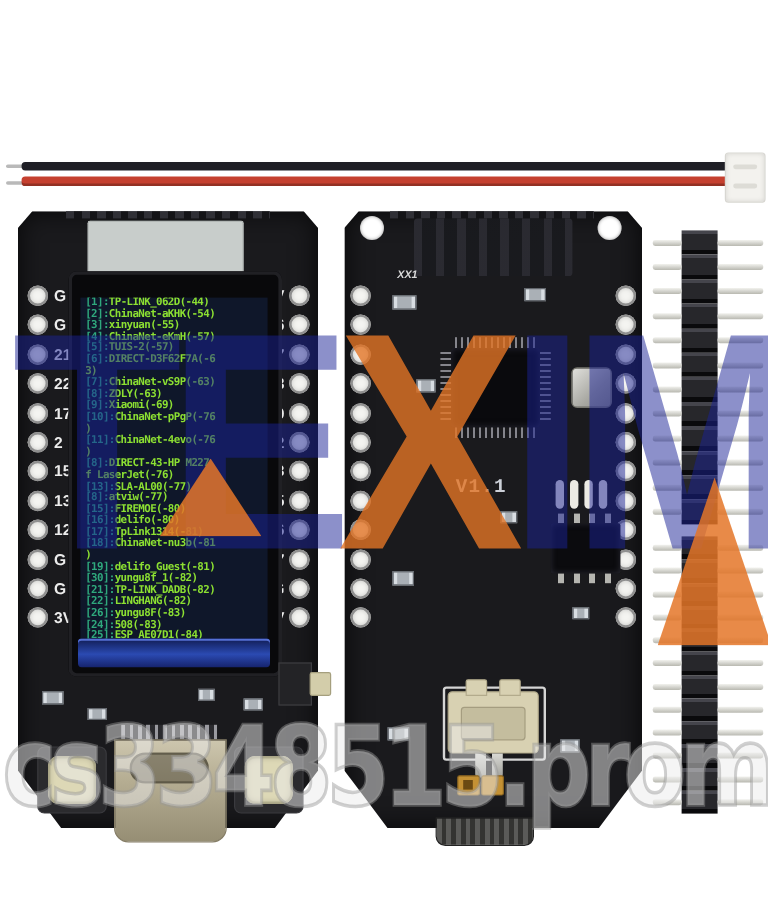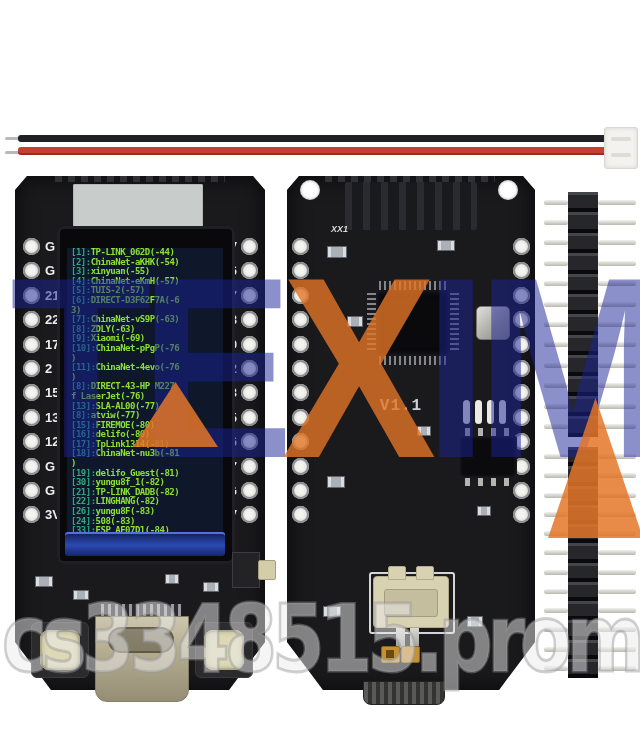--- a/index.html
+++ b/index.html
@@ -263,21 +263,21 @@
           <div class="lcd-line"><span style="color: rgb(47, 169, 125);">[16]:</span>delifo(-80)</div>
           <div class="lcd-line"><span style="color: rgb(47, 169, 125);">[17]:</span>TpLink1314(-81)</div>
           <div class="lcd-line"><span style="color: rgb(47, 169, 125);">[18]:</span>ChinaNet-nu3b(-81</div>
           <div class="lcd-line">)</div>
           <div class="lcd-line"><span style="color: rgb(47, 169, 125);">[19]:</span>delifo_Guest(-81)</div>
           <div class="lcd-line"><span style="color: rgb(47, 169, 125);">[30]:</span>yungu8f_1(-82)</div>
           <div class="lcd-line"><span style="color: rgb(47, 169, 125);">[21]:</span>TP-LINK_DADB(-82)</div>
           <div class="lcd-line"><span style="color: rgb(47, 169, 125);">[22]:</span>LINGHANG(-82)</div>
           <div class="lcd-line"><span style="color: rgb(47, 169, 125);">[26]:</span>yungu8F(-83)</div>
           <div class="lcd-line"><span style="color: rgb(47, 169, 125);">[24]:</span>508(-83)</div>
-          <div class="lcd-line"><span style="color: rgb(47, 169, 125);">[33]:</span>ESP_AE07D1(-84)</div>
+          <div class="lcd-line"><span style="color: rgb(47, 169, 125);">[25]:</span>ESP_AE07D1(-84)</div>
         </div>
       <div class="abs lcd-strip"></div>
     </div>
 
     <div class="smd" style="left:20px;top:400px;width:16px;height:9px"></div>
     <div class="smd" style="left:58px;top:414px;width:14px;height:8px"></div>
     <div class="smd" style="left:188px;top:406px;width:14px;height:8px"></div>
     <div class="smd" style="left:150px;top:398px;width:12px;height:8px"></div>
 
     <div class="abs btn" style="left:16px;top:446px">

